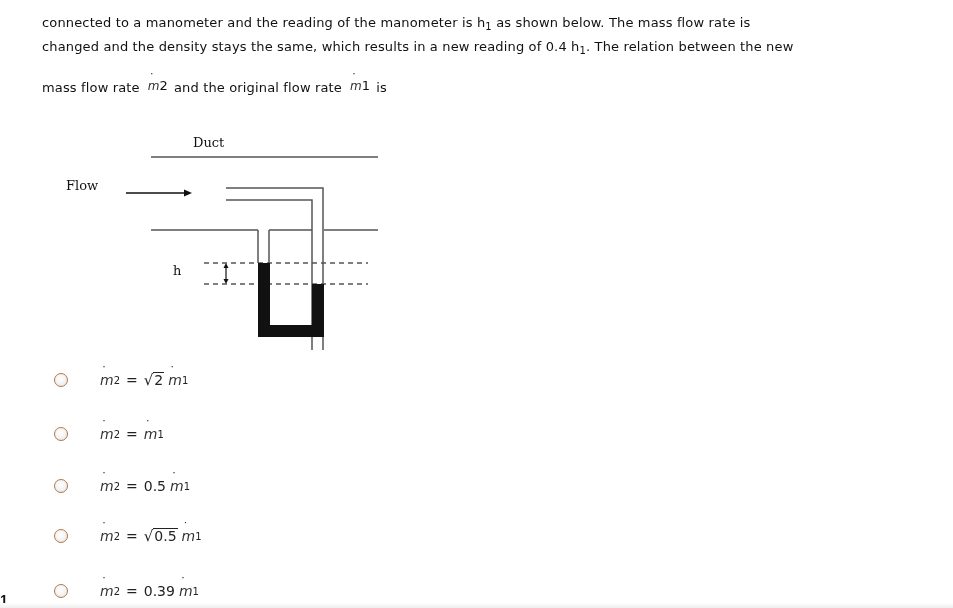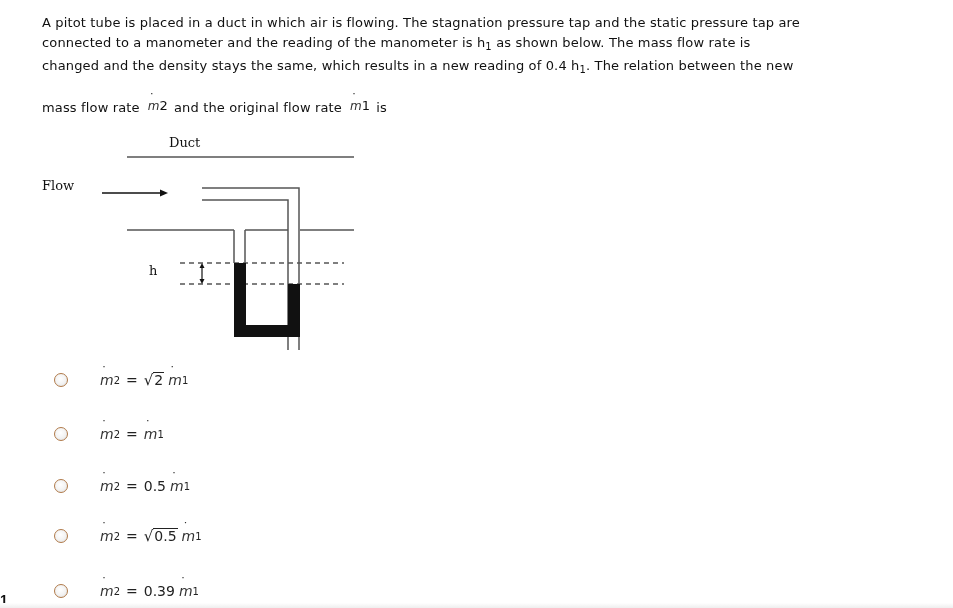--- a/index.html
+++ b/index.html
@@ -7,21 +7,21 @@
            font-family: "DejaVu Sans", sans-serif; color: #111; }
     .question { position: absolute; left: 42px; top: 13px; width: 890px;
                 font-size: 13px; line-height: 19.5px; letter-spacing: 0.15px; }
     .question .line { white-space: nowrap; display: block; }
     .question .line4 { margin-top: 16px; }
     .sub { font-size: 10px; vertical-align: -3px; }
     .mdot { font-style: italic; font-family: "DejaVu Sans", sans-serif; position: relative; display: inline-block; font-size: 14px; color:#333; }
     .mdot::before { content: "\02D9"; position: absolute; left: 1px; top: -8px; font-style: normal; font-size: 12px; }
     .m-var { display:inline-block; vertical-align: 2px; margin: 0 6px 0 8px; }
     .m-var .mdot { font-size: 12px; }
-    .diagram { position: absolute; left: 28px; top: 120px; width: 340px; height: 230px; }
+    .diagram { position: absolute; left: 52px; top: 120px; width: 340px; height: 230px; }
     .diagram svg { display: block; }
     .dlabel { font-family: "DejaVu Serif", serif; font-size: 13px; fill: #111; }
     .options { position: absolute; left: 54px; top: 368px; }
     .option { position: absolute; left: 0; height: 24px; display: flex; align-items: center; white-space: nowrap; }
     .radio { width: 14px; height: 14px; border-radius: 50%; border: 1.5px solid #b07a4a;
              background: radial-gradient(circle at 45% 40%, #ffffff 0%, #f2f2f2 55%, #d9d9d9 100%);
              box-sizing: border-box; cursor: pointer; }
     .expr { margin-left: 32px; font-size: 14px; color: #222; font-family: "DejaVu Sans", sans-serif; display: flex; align-items: center; }
     .expr .eq { margin: 0 6px; }
     .expr .coef { margin-right: 4px; }
@@ -30,21 +30,20 @@
     .sqrt .under { border-top: 1px solid #222; padding: 0 1px; line-height: 15px; }
     .page-num { position: absolute; left: 0; top: 592px; font-family: "Liberation Sans", sans-serif;
                 font-weight: bold; font-size: 14px; color: #111; }
     .bottom-rule { position: absolute; left: 0; top: 603px; width: 953px; height: 5px;
                    background: linear-gradient(#ffffff, #eeeeee); }
   </style>
 </head>
 <body>
 
 <div class="question">
-  <span class="line">A pitot tube is placed in a duct in which air is flowing. The stagnation pressure tap and the static pressure tap are</span>
   <span class="line"><span>connected to a manometer and the reading of the manometer is h</span><span class="sub">1</span><span> as shown below. The mass flow rate is</span></span>
   <span class="line"><span>changed and the density stays the same, which results in a new reading of 0.4 h</span><span class="sub">1</span><span>. The relation between the new</span></span>
   <span class="line line4"><span>mass flow rate</span><span class="m-var"><span class="mdot">m</span><span>2</span></span><span>and the original flow rate</span><span class="m-var"><span class="mdot">m</span><span>1</span></span><span>is</span></span>
 </div>
 
 <div class="diagram">
   <svg width="340" height="230" viewBox="0 0 340 230" xmlns="http://www.w3.org/2000/svg">
     <text class="dlabel" x="141" y="27">Duct</text>
     <text class="dlabel" x="14" y="70">Flow</text>
     <text class="dlabel" x="121" y="155">h</text>

